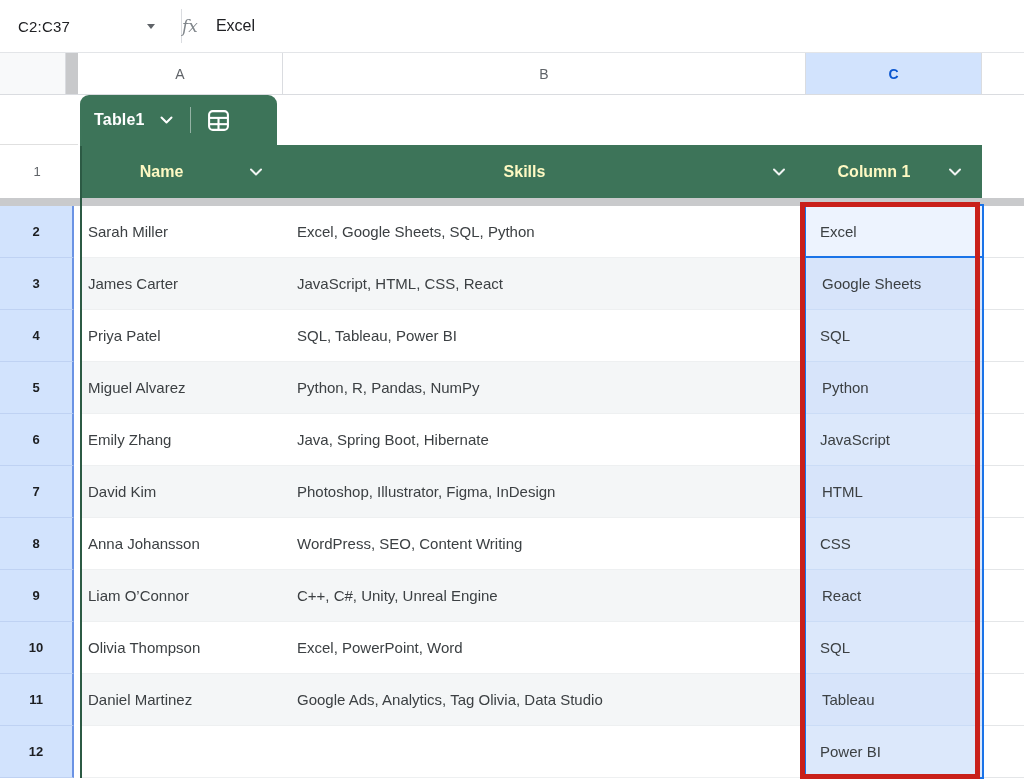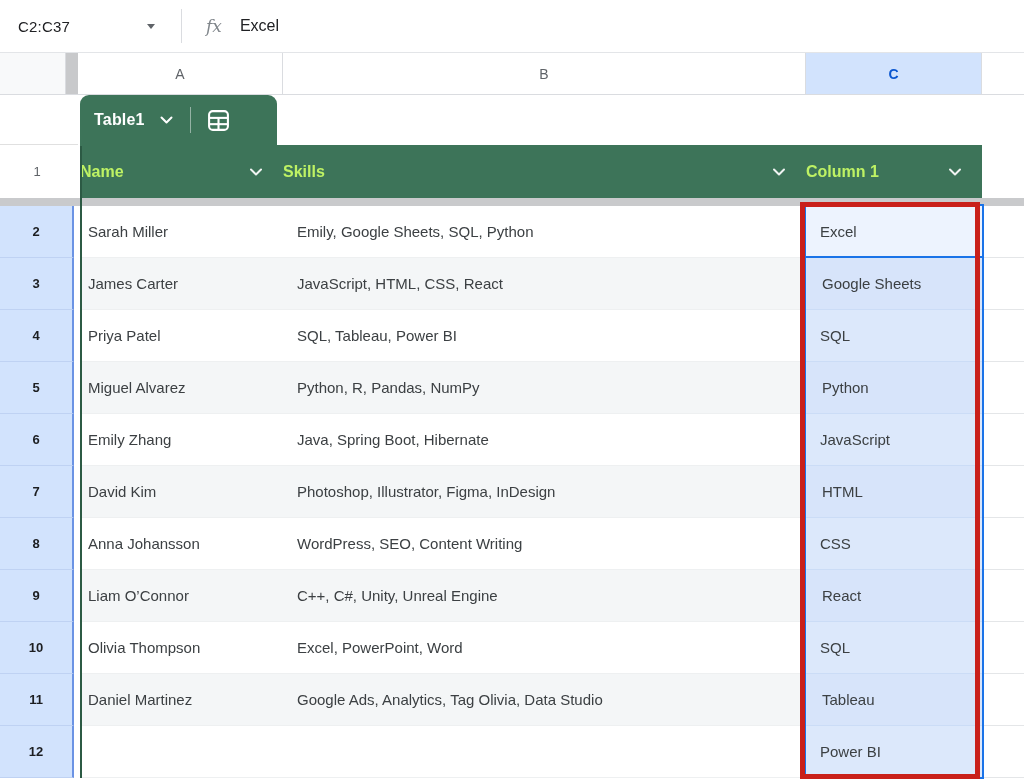--- a/index.html
+++ b/index.html
@@ -12,21 +12,21 @@
   .screen{
     position:relative;width:1024px;height:781px;overflow:hidden;background:#fff;
     font-family:"Liberation Sans","DejaVu Sans",sans-serif;color:#202124;
   }
   
   .formula-row{position:absolute;left:0;top:0;width:1024px;height:53px;display:flex;align-items:center;border-bottom:1px solid #e3e5e8;background:#fff;text-align:center;}
   .name-box{width:181px;height:100%;display:flex;align-items:center;justify-content:space-between;padding:0 26px 0 18px;cursor:pointer;}
   .name-box .val{font-size:15px;font-weight:500;color:#202124;letter-spacing:.2px;}
   .nb-caret{width:0;height:0;border-left:4.5px solid transparent;border-right:4.5px solid transparent;border-top:5.5px solid #5f6368;}
   .fbar-div{width:1px;height:34px;background:#dadce0;}
-  .fx{margin-left:24px;font-family:"DejaVu Serif",serif;font-style:italic;font-size:17px;color:#80868b;}
+  .fx{font-family:"DejaVu Serif",serif;font-style:italic;font-size:17px;color:#80868b;}
   .formula-val{margin-left:18px;font-size:16px;color:#202124;}
   
   .colhdr{position:absolute;left:0;top:53px;width:1024px;height:42px;display:flex;border-bottom:1px solid var(--grid);background:#fff;}
   .corner{width:66px;height:100%;background:#f8f9fa;border-right:1px solid var(--grid);}
   .notch{width:12px;height:100%;background:#c8c9cb;}
   .colletter{display:flex;align-items:center;justify-content:center;font-size:14px;color:#5f6368;border-right:1px solid var(--grid);cursor:pointer;}
   .colletter.ca{width:205px;}
   .colletter.cb{width:523px;}
   .colletter.cc{width:176px;background:var(--hdr-sel-fill);color:#0b57d0;font-weight:600;}
   .colletter.cd{width:42px;border-right:none;}
@@ -35,21 +35,21 @@
   .hdr-topline{position:absolute;left:0;top:49px;width:78px;height:1px;background:#e0e0e0;}
   .chip{position:absolute;left:80px;top:0;width:197px;height:50px;background:var(--green);border-radius:9px 9px 0 0;display:flex;align-items:center;padding:0 14px;cursor:pointer;}
   .chip-label{color:#fff;font-size:16px;font-weight:600;letter-spacing:.2px;}
   .chip-chev{margin-left:14px;display:flex;}
   .chip-sep{margin-left:16px;width:1px;height:26px;background:rgba(255,255,255,.45);}
   .chip-icon{margin-left:16px;display:flex;}
   
   .table-header{position:absolute;left:0;top:145px;width:1024px;height:53px;display:flex;}
   .row1num{width:74px;height:100%;background:#fff;display:flex;align-items:center;justify-content:center;font-size:13px;font-weight:500;color:#5f6368;cursor:pointer;}
   .th-gap{width:6px;height:100%;background:#fff;}
-  .th-cell{height:100%;background:var(--green);position:relative;display:flex;align-items:center;padding-right:40px;color:#bef264;font-size:16px;font-weight:700;cursor:pointer;}
+  .th-cell{height:100%;background:var(--green);position:relative;display:flex;align-items:center;justify-content:center;padding-right:40px;color:#fef9c3;font-size:16px;font-weight:700;cursor:pointer;}
   .th-cell.t-a{width:203px;}
   .th-cell.t-b{width:523px;}
   .th-cell.t-c{width:176px;}
   .th-chev{position:absolute;right:20px;top:50%;transform:translateY(-50%);display:flex;}
   .th-d{width:42px;background:#fff;}
   
   .frozen-strip{position:absolute;left:0;top:198px;width:1024px;height:8px;background:#c9cacc;cursor:row-resize;}
   
   #rows{position:absolute;left:0;top:206px;width:1024px;}
   .row{display:flex;height:52px;}
@@ -148,21 +148,21 @@
   <div id="rows">
       <div class="row">
     <div class="rh">
           <span>2</span>
         </div>
     <div class="rgap"></div>
     <div class="cell a">
           <span>Sarah Miller</span>
         </div>
     <div class="cell b">
-          <span>Emily, Google Sheets, SQL, Python</span>
+          <span>Excel, Google Sheets, SQL, Python</span>
         </div>
     <div class="cell c active">
           <span>Excel</span>
         </div>
     <div class="cell d"></div>
   </div>
       <div class="row band">
     <div class="rh">
           <span>3</span>
         </div>

